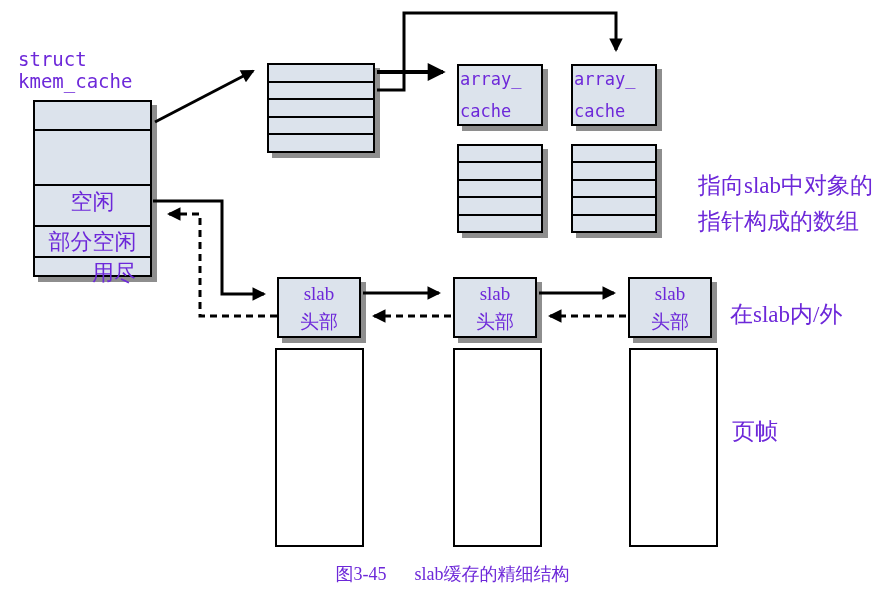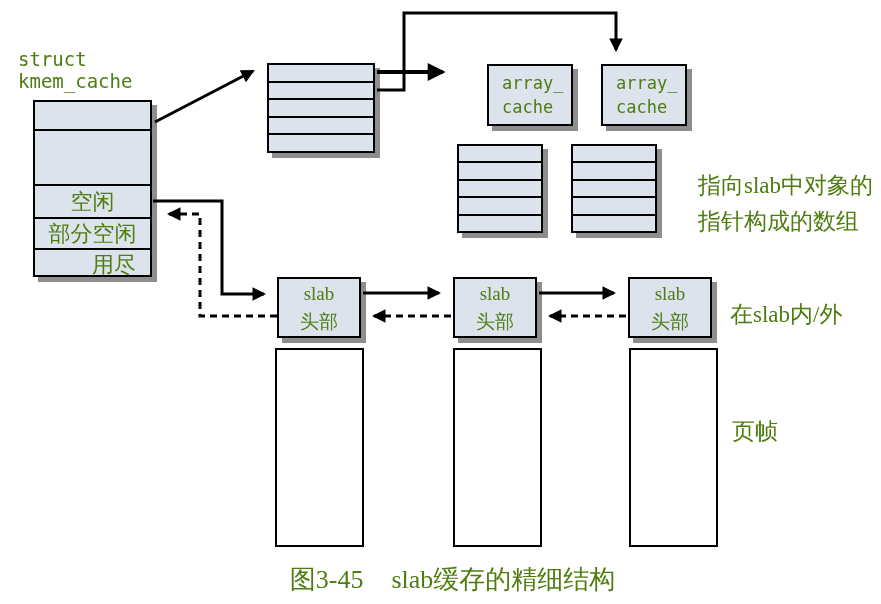--- a/index.html
+++ b/index.html
@@ -6,21 +6,21 @@
     --box-fill:#dce3ec;
     --shadow:#8e8e8e;
     --line:#000000;
     --bg:#ffffff;
   }
   html,body{margin:0;padding:0;background:var(--bg);}
   .fig{
     position:relative;width:881px;height:594px;background:var(--bg);
     overflow:hidden;
     font-family:"Liberation Serif","DejaVu Serif",serif;
-    color:#4d7c0f;
+    color:#6d28d9;
   }
   .overlay{position:absolute;left:0;top:0;width:881px;height:604px;z-index:5;pointer-events:none;}
   .box{
     position:absolute;box-sizing:border-box;background:var(--box-fill);
     border:2px solid var(--line);
     box-shadow:5px 5px 0 0 var(--shadow);
     z-index:2;
   }
   .plain{
     position:absolute;box-sizing:border-box;background:var(--bg);
@@ -32,30 +32,30 @@
   .kmem .row{flex:0 0 auto;display:flex;align-items:center;justify-content:center;}
   .cn{font-family:"Liberation Serif","DejaVu Serif",serif;}
   .kmem .row{font-size:22px;line-height:1;}
   .mono{
     position:absolute;font-family:"DejaVu Sans Mono","Liberation Mono",monospace;
     font-size:19px;line-height:22px;white-space:pre-line;z-index:3;
   }
   .acbox{
     display:flex;align-items:center;justify-content:flex-start;
     font-family:"DejaVu Sans Mono","Liberation Mono",monospace;
-    font-size:17px;line-height:24px;white-space:pre-line;padding-left:13px;margin-left:30px;
+    font-size:17px;line-height:32px;white-space:pre-line;padding-left:1px;
   }
   .slabbox{
     display:flex;align-items:center;justify-content:center;text-align:center;
     font-size:19px;line-height:28px;white-space:pre-line;
   }
   .lbl{position:absolute;z-index:3;font-size:23px;line-height:36px;white-space:pre-line;}
   .caption{
     position:absolute;left:0;right:0;top:562px;text-align:center;
-    font-size:26px;z-index:3;padding-left:24px;
+    font-size:18px;z-index:3;padding-left:24px;
   }
   .caption .num{margin-right:28px;}
 </style>
 </head>
 <body>
 
 <div class="fig">
 
   <svg class="overlay" viewBox="0 0 881 604" xmlns="http://www.w3.org/2000/svg">
     <defs>
@@ -83,21 +83,21 @@
     <path d="M626,316 L550,316" stroke="#000" stroke-width="3" stroke-dasharray="7 5" fill="none" marker-end="url(#arr)"></path>
   </svg>
 
   <div class="mono" style="left:18px;top:48px;">struct
 kmem_cache</div>
 
   <div class="box rows kmem" style="left:33px;top:100px;width:119px;height:177px;">
     <div class="row" style="flex-basis:27px;"></div>
     <div class="row" style="flex-basis:55px;"></div>
     <div class="row cn" style="flex-basis:33px;">空闲</div>
-    <div class="row cn" style="flex-basis:31px;">部分空闲</div>
+    <div class="row cn" style="flex-basis:31px;margin-top:8px;">部分空闲</div>
     <div class="row cn" style="flex-basis:31px;padding-left:43px;">用尽</div>
   </div>
 
   <div class="box rows" style="left:267px;top:63px;width:108px;height:90px;">
     <div class="row"></div>
     <div class="row"></div>
     <div class="row"></div>
     <div class="row"></div>
     <div class="row"></div>
   </div>

